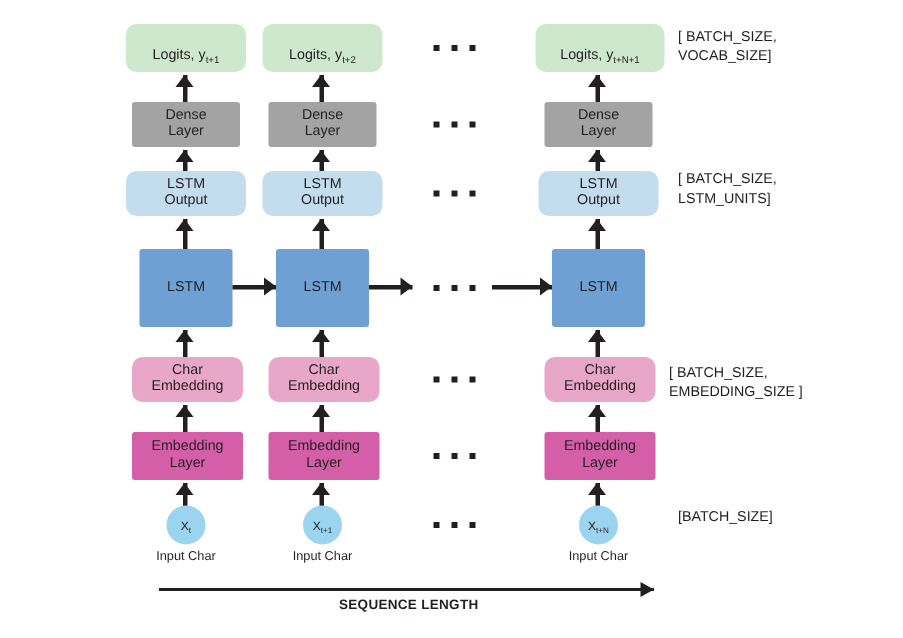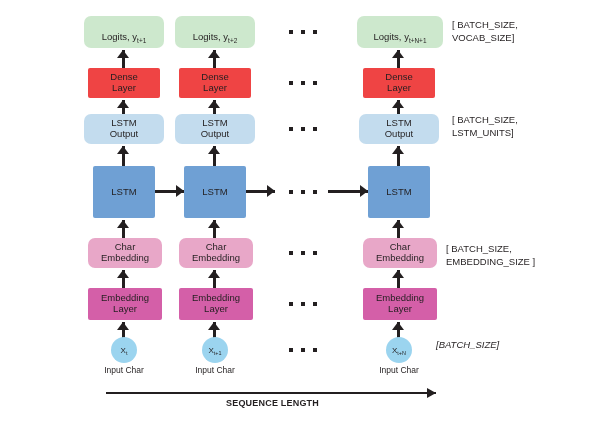--- a/index.html
+++ b/index.html
@@ -19,21 +19,21 @@
     text-align:center;
     line-height:1.15;
     box-sizing:border-box;
     white-space:pre-line;
   }
   .logits{
     background:#cde8cd;border-radius:7px;
     font-size:9.5px;color:#231f20;
   }
   .dense{
-    background:#ef4444;border-radius:2px;
+    background:#a3a3a3;border-radius:2px;
     font-size:9.5px;color:#231f20;
   }
   .lstmout{
     background:#c3dcee;border-radius:7px;
     font-size:9.5px;color:#231f20;
   }
   .lstm{
     background:#6fa0d4;border-radius:2px;
     font-size:9.5px;color:#231f20;
   }
@@ -333,21 +333,21 @@
 
   <div class="anno" style="left:452px;top:19px;">[ BATCH_SIZE,
   VOCAB_SIZE]</div>
 
   <div class="anno" style="left:452px;top:114px;">[ BATCH_SIZE,
   LSTM_UNITS]</div>
 
   <div class="anno" style="left:446px;top:243px;">  [ BATCH_SIZE,
 EMBEDDING_SIZE ]</div>
 
-  <div class="anno" style="left:436px;top:339px;font-style:italic;">[BATCH_SIZE]</div>
+  <div class="anno" style="left:452px;top:339px;">[BATCH_SIZE]</div>
 
   <div class="harrow" style="left:106px;top:386px;width:330px;">
     <div class="shaft" style="width:330px;height:2px;top:6px;"></div>
     <div class="head" style="border-top-width:5px;border-bottom-width:5px;border-left-width:9px;top:2px;"></div>
   </div>
   <div class="seqlabel" style="left:226px;top:398px;">SEQUENCE LENGTH</div>
 
 </div>
 
 </body></html>

